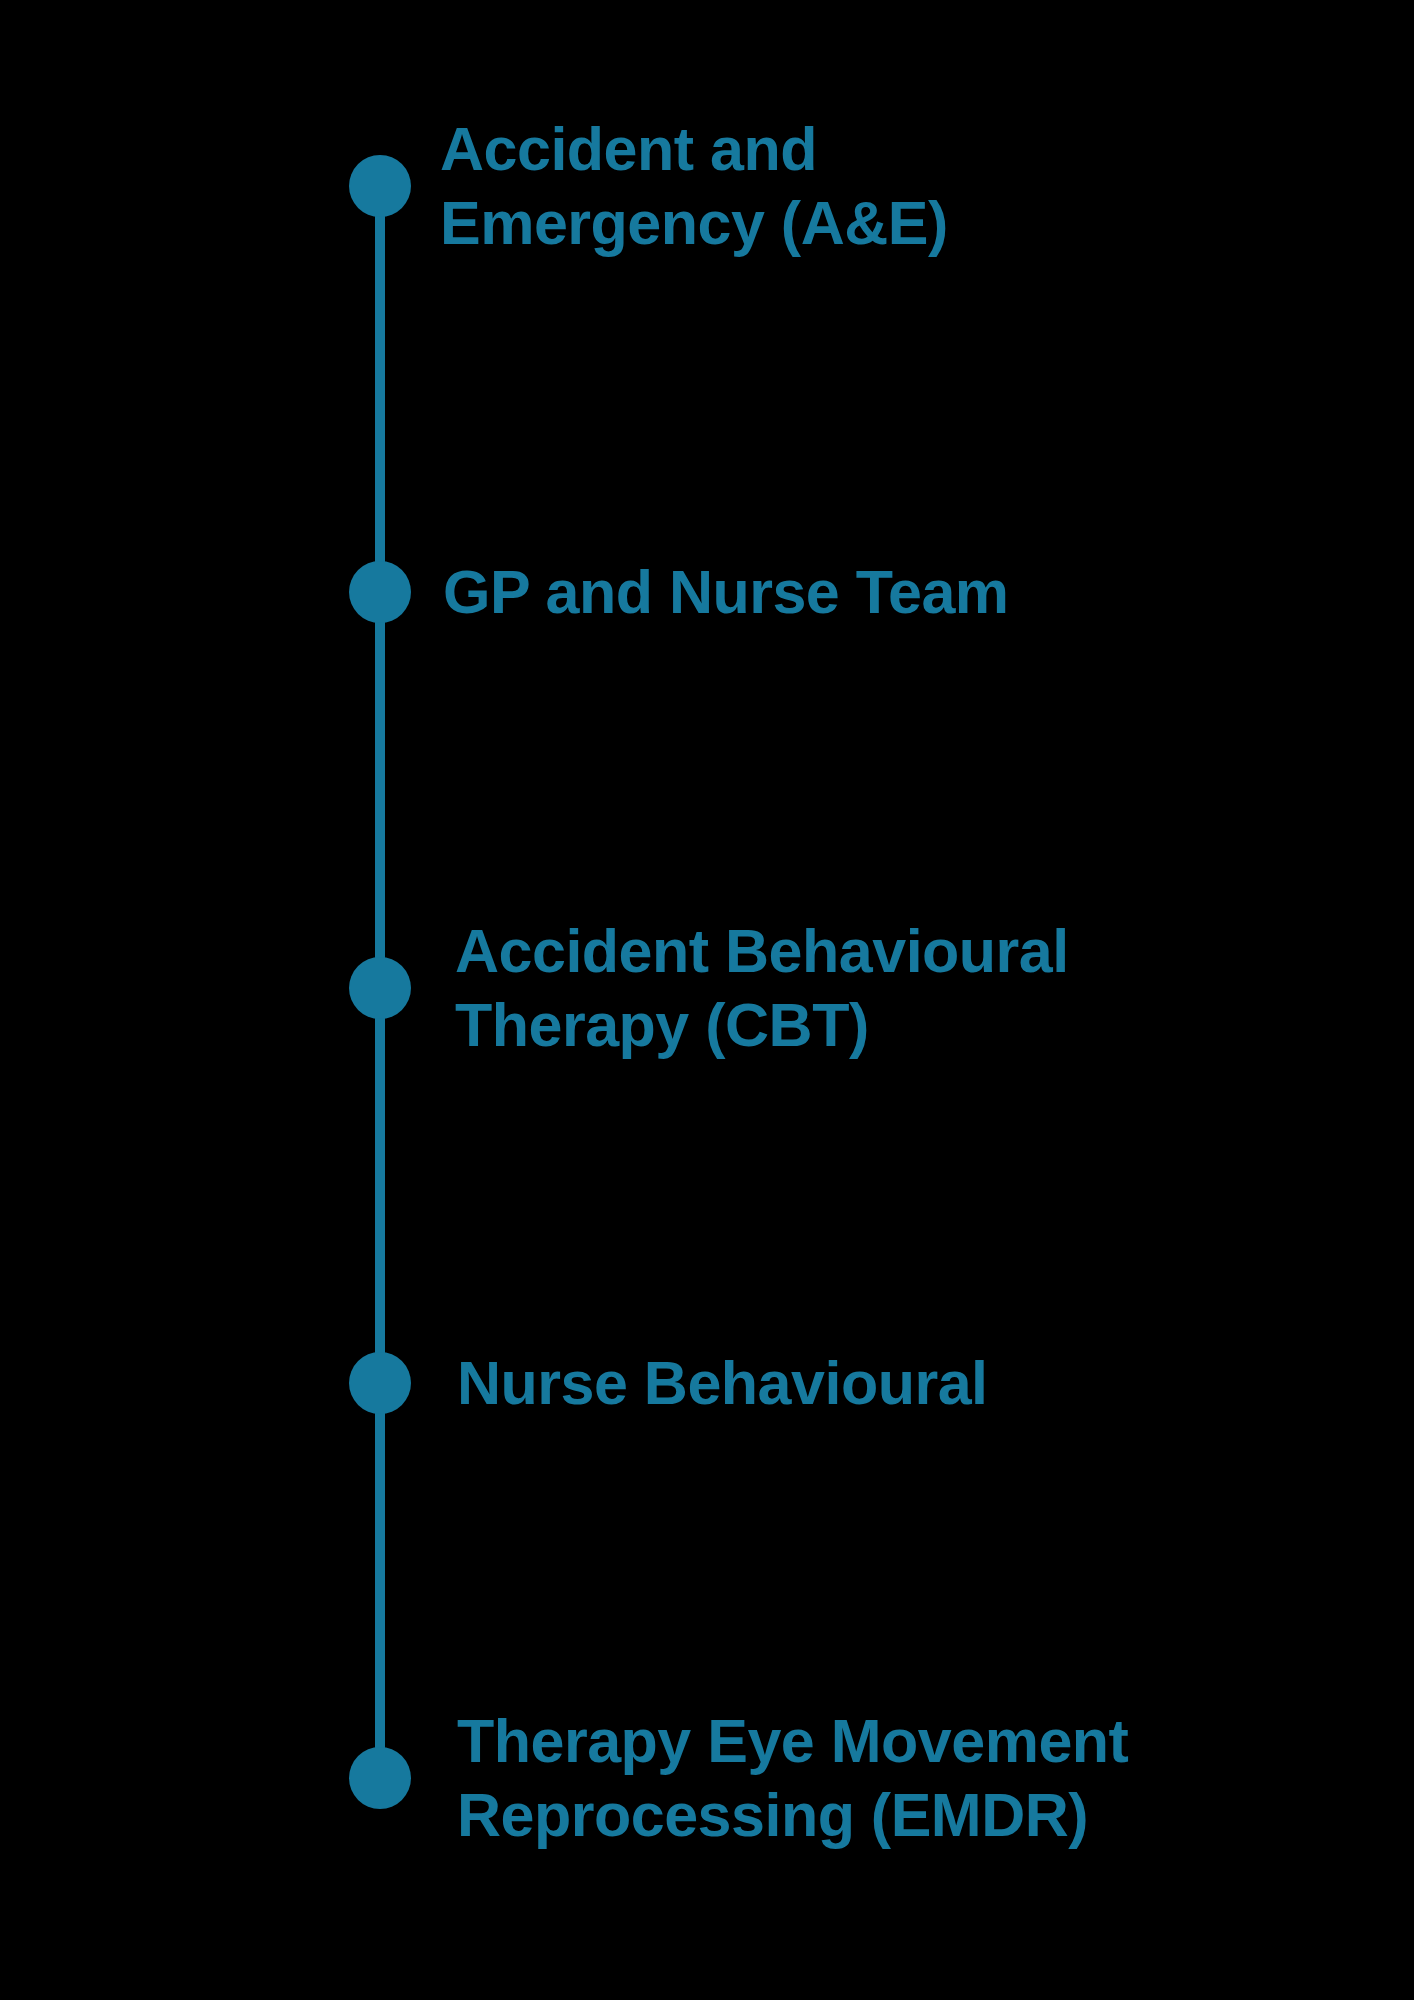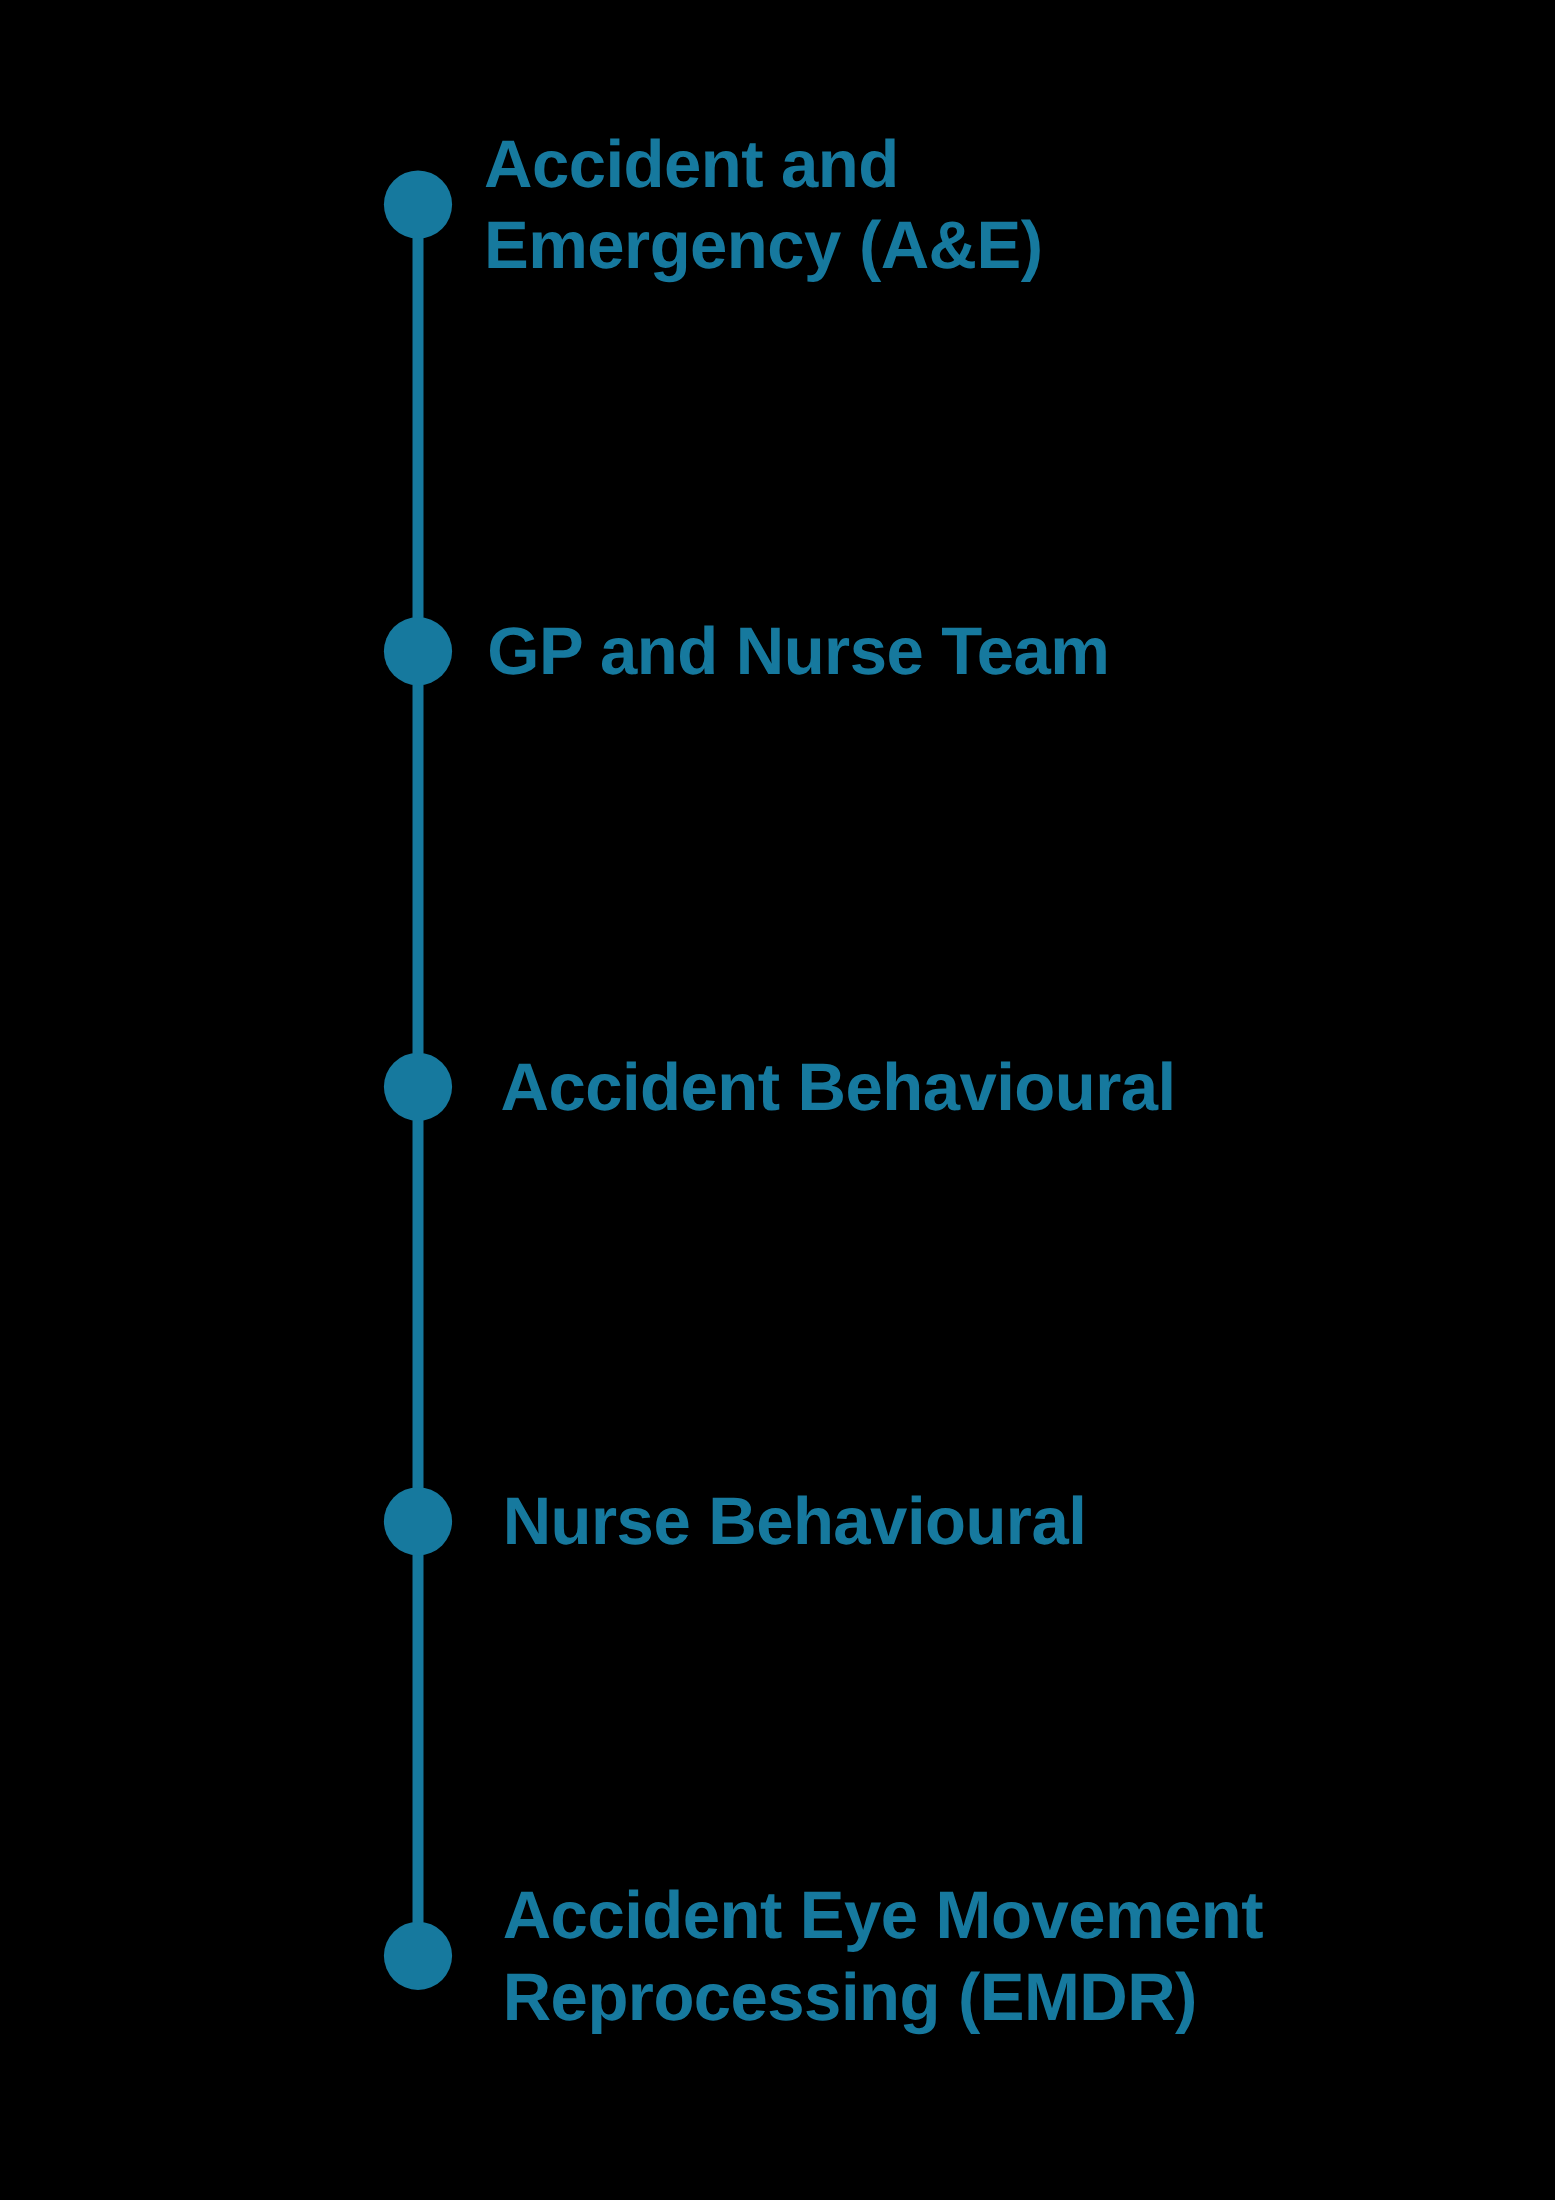--- a/index.html
+++ b/index.html
@@ -75,31 +75,32 @@
     <div class="tl-dot"></div>
     <div class="tl-label" style="--tx:443px">
       <div>GP and Nurse Team</div>
     </div>
   </div>
 
   <div class="tl-item" style="--cy:988px">
     <div class="tl-dot"></div>
     <div class="tl-label" style="--tx:455px">
       <div>Accident Behavioural</div>
+      <div>Therapy (CBT)</div>
     </div>
   </div>
 
   <div class="tl-item" style="--cy:1383px">
     <div class="tl-dot"></div>
     <div class="tl-label" style="--tx:457px">
       <div>Nurse Behavioural</div>
     </div>
   </div>
 
   <div class="tl-item" style="--cy:1778px">
     <div class="tl-dot"></div>
     <div class="tl-label" style="--tx:457px">
-      <div>Accident Eye Movement</div>
+      <div>Therapy Eye Movement</div>
       <div>Reprocessing (EMDR)</div>
     </div>
   </div>
 
 </div>
 
 </body></html>

